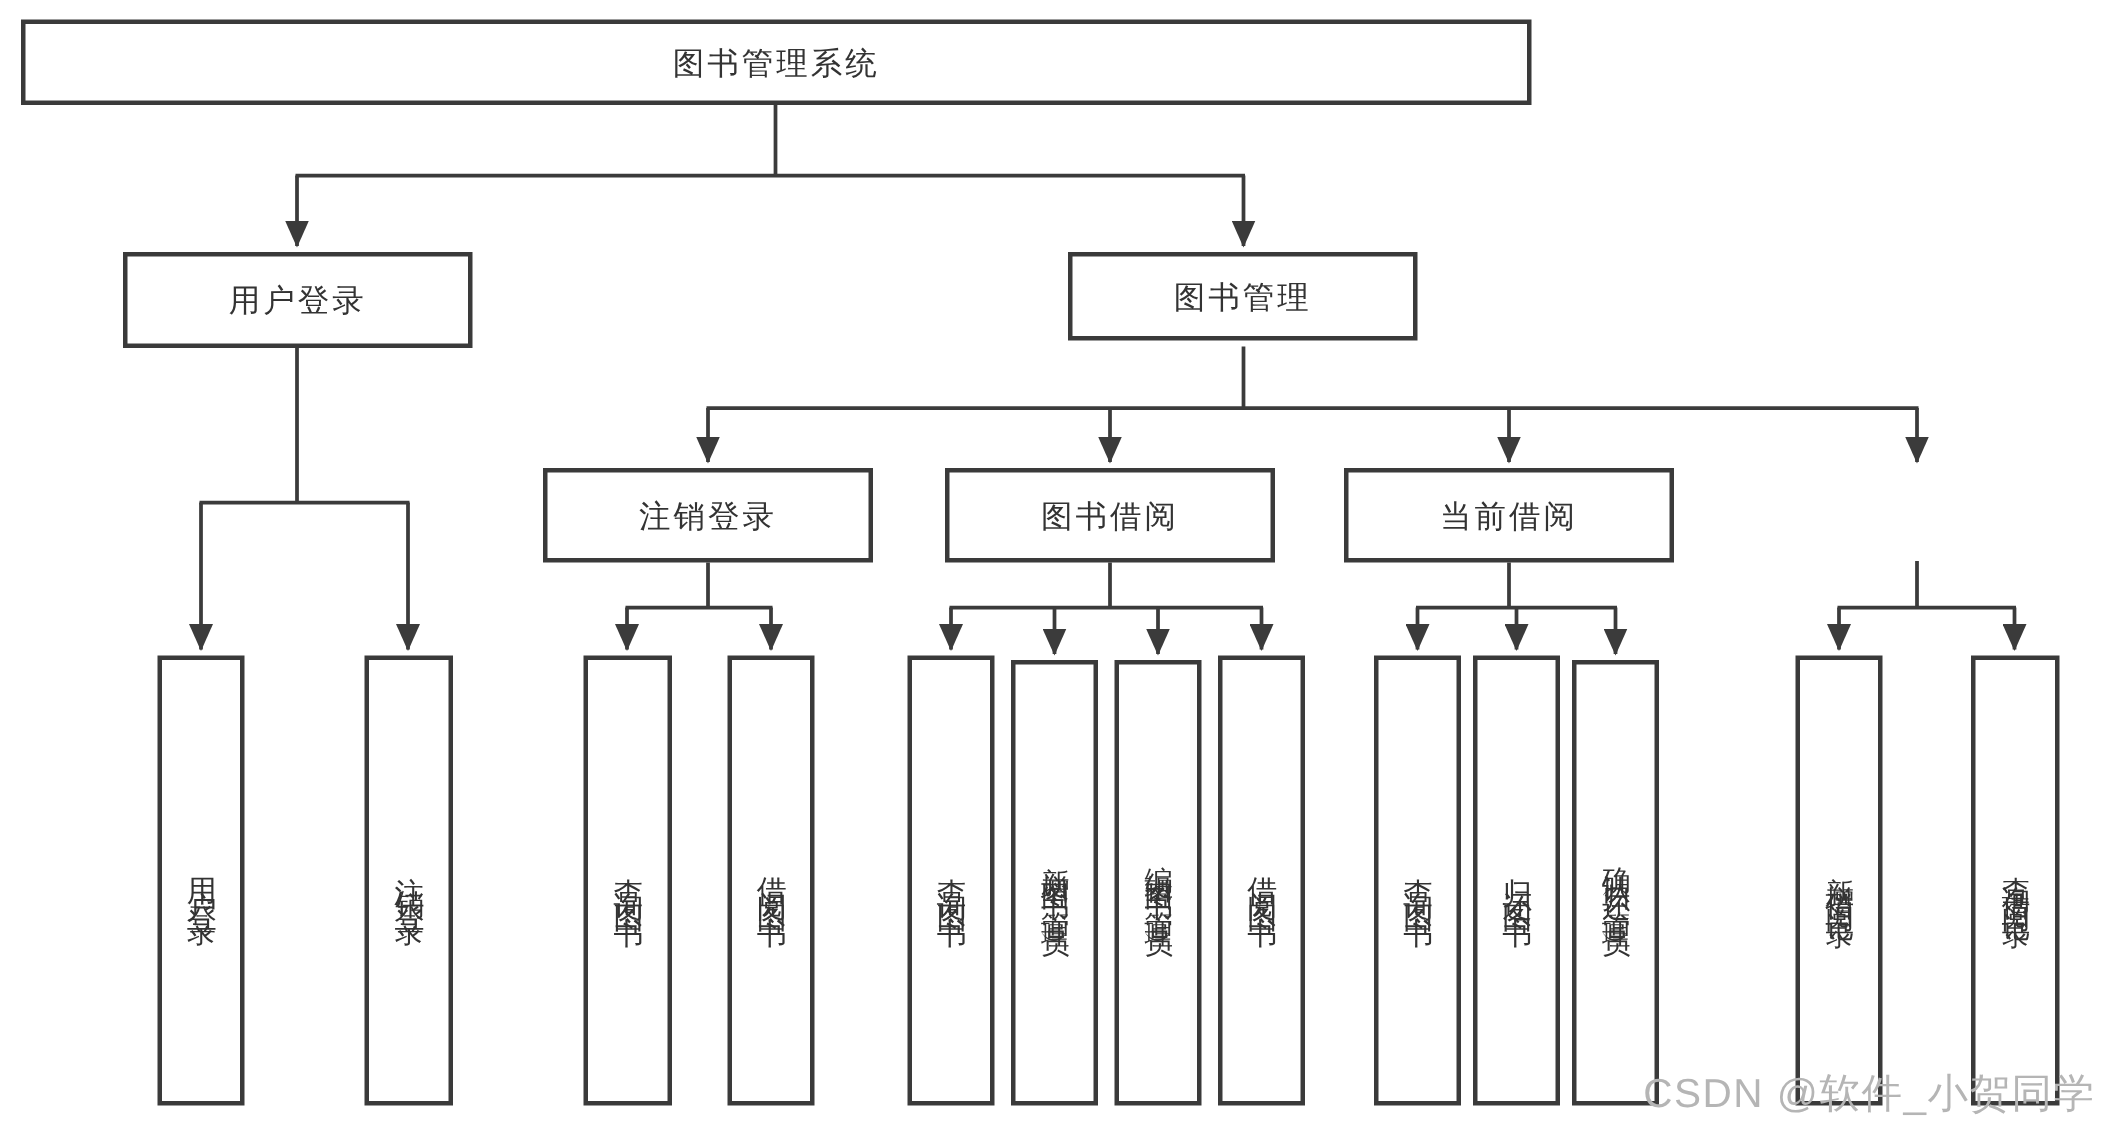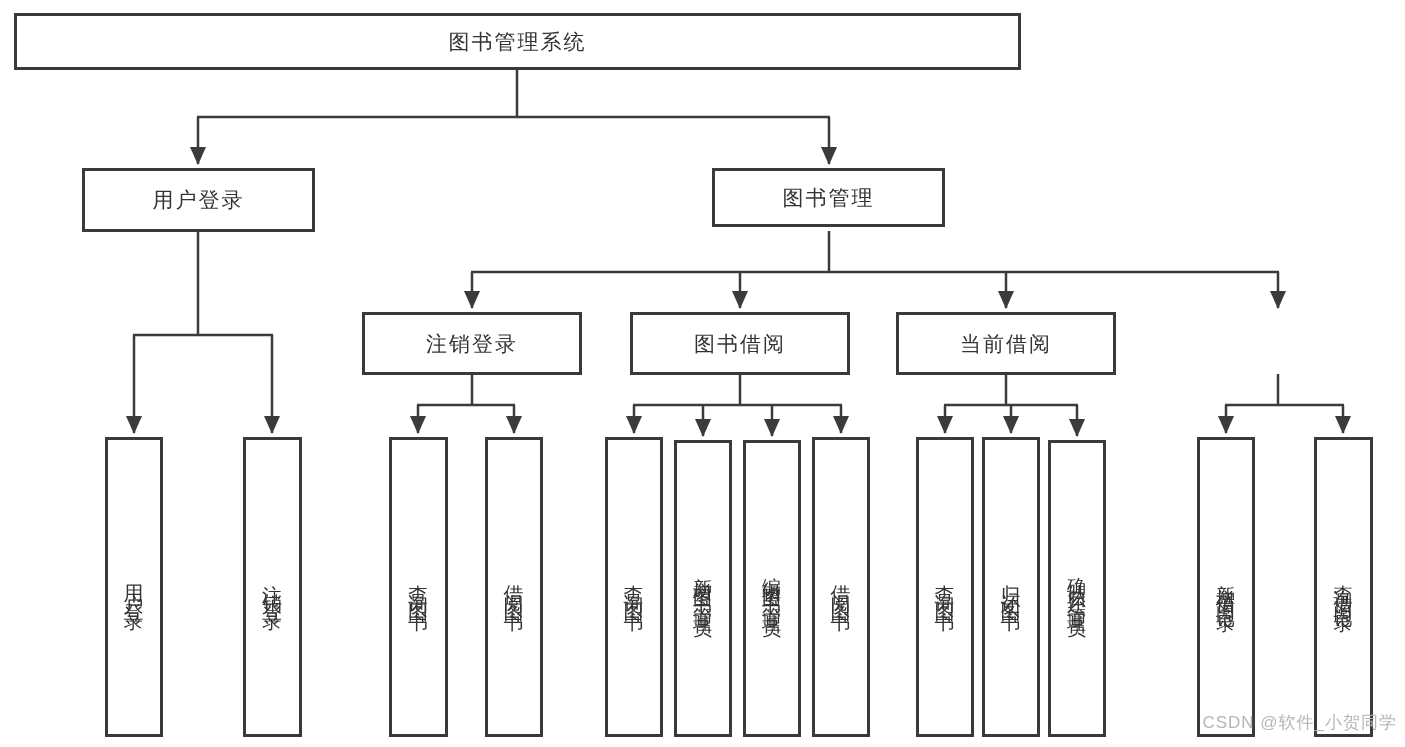--- a/index.html
+++ b/index.html
@@ -43,21 +43,21 @@
     line-height: 1;
   }
   .v-box.tight span {
     letter-spacing: 6px;
     font-size: 19px;
   }
   #watermark {
     position: absolute;
     right: 8px;
     top: 711px;
-    font-size: 17px;
+    font-size: 27px;
     color: #b5b5b5;
     letter-spacing: 1px;
     white-space: nowrap;
     z-index: 5;
   }
 </style>
 </head>
 <body>
 
 <div id="canvas">

